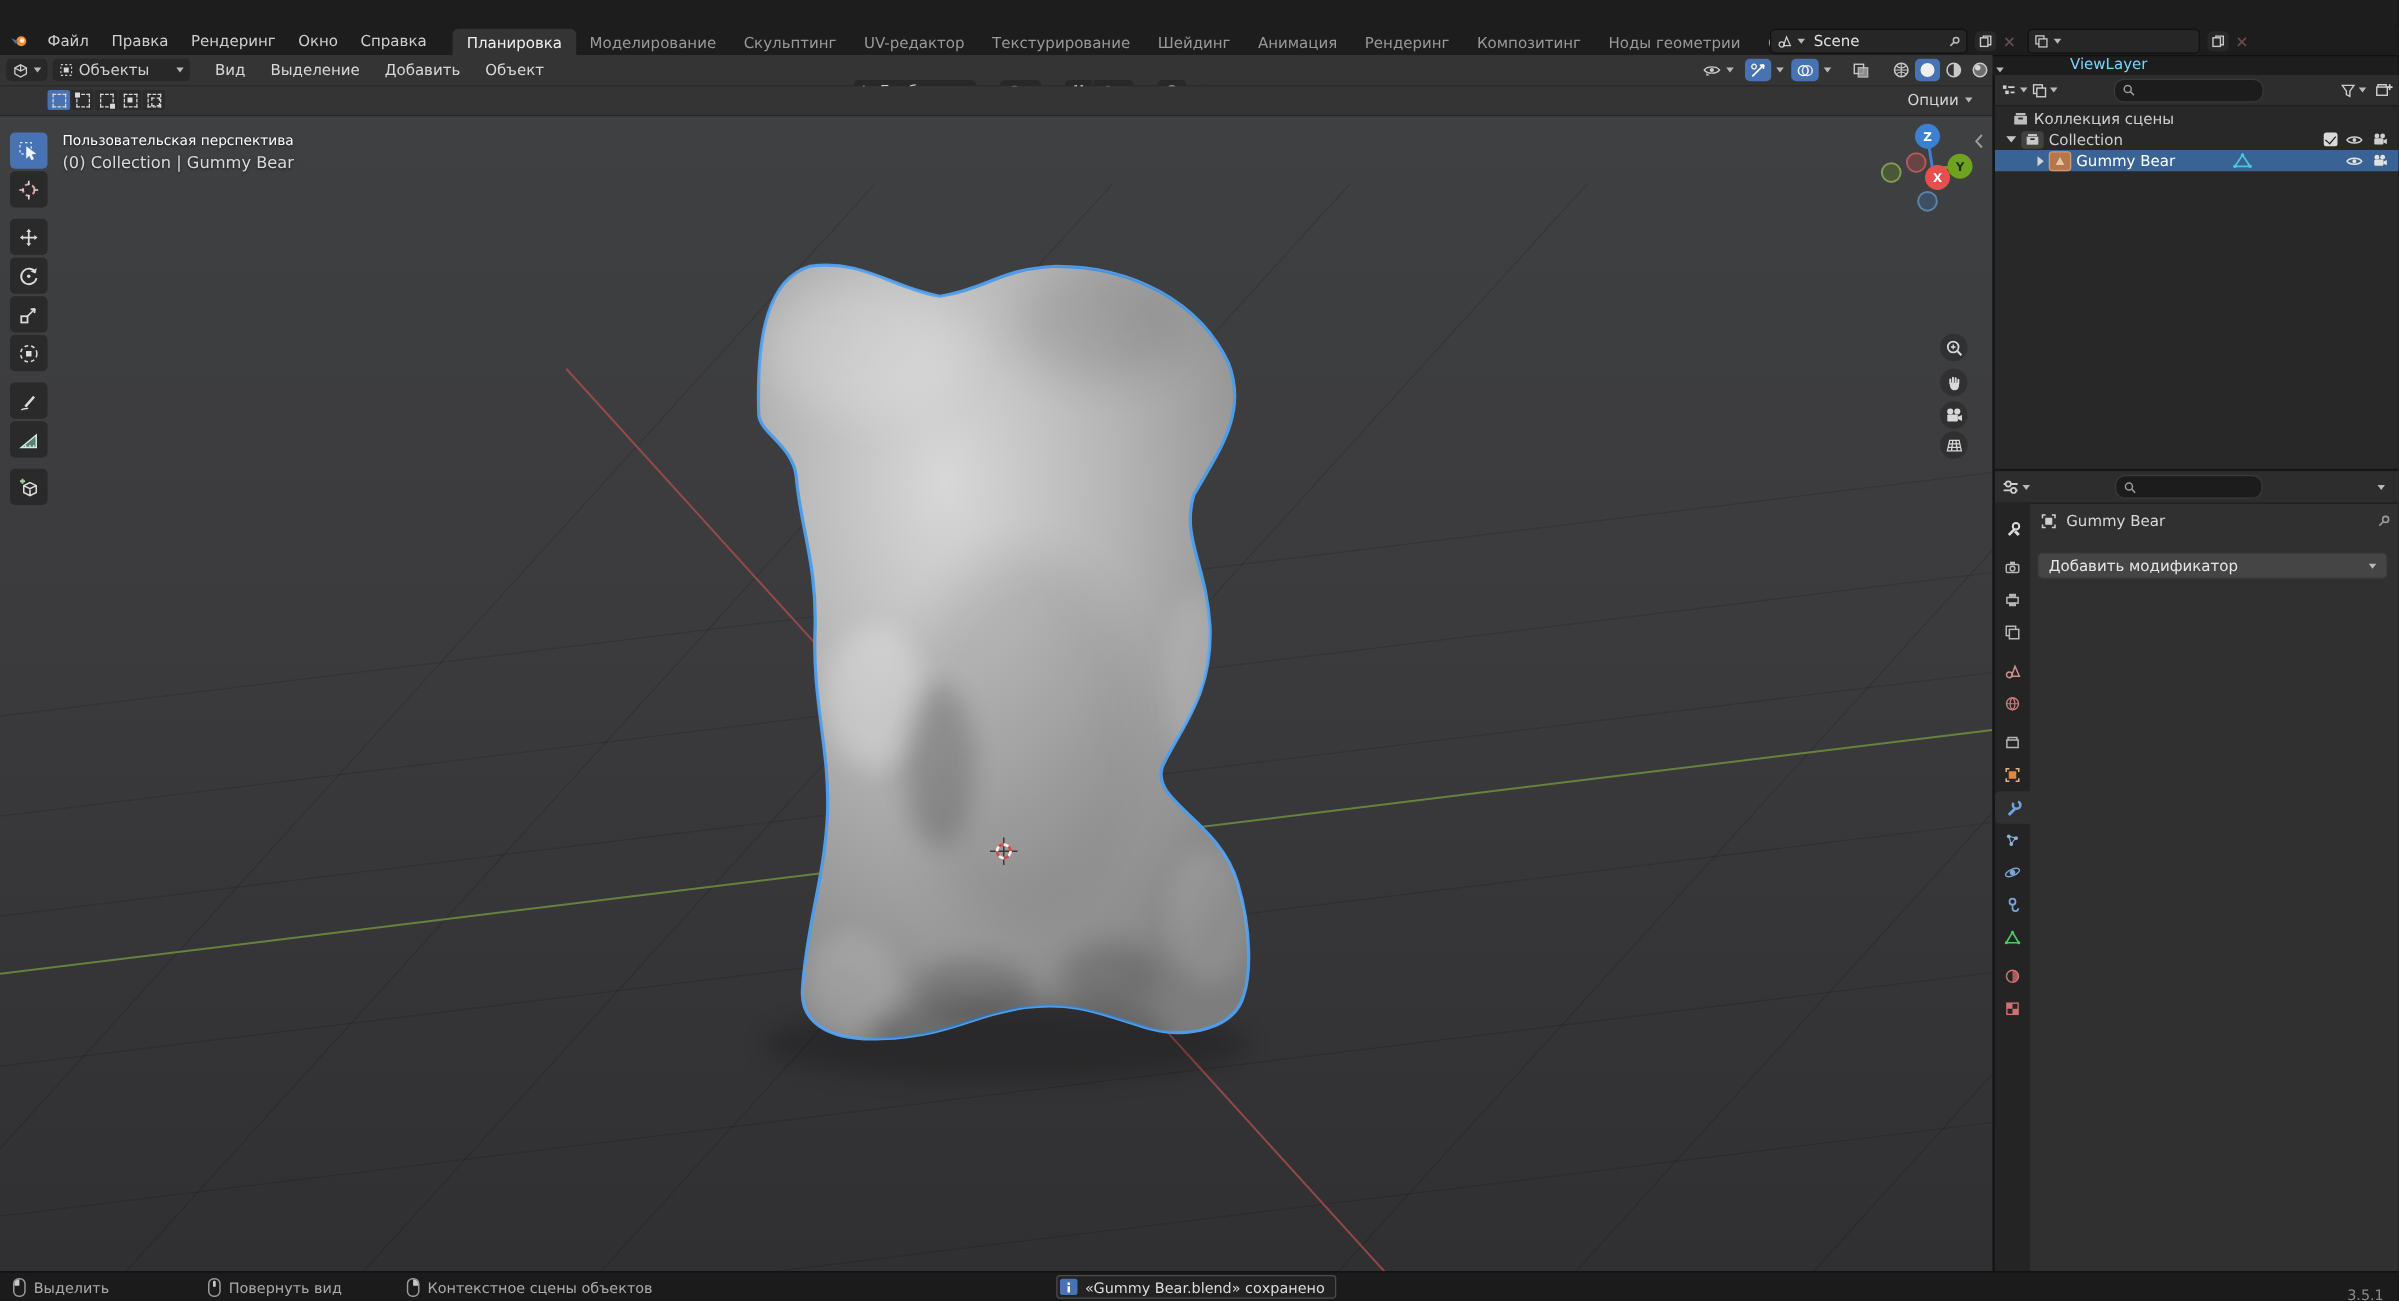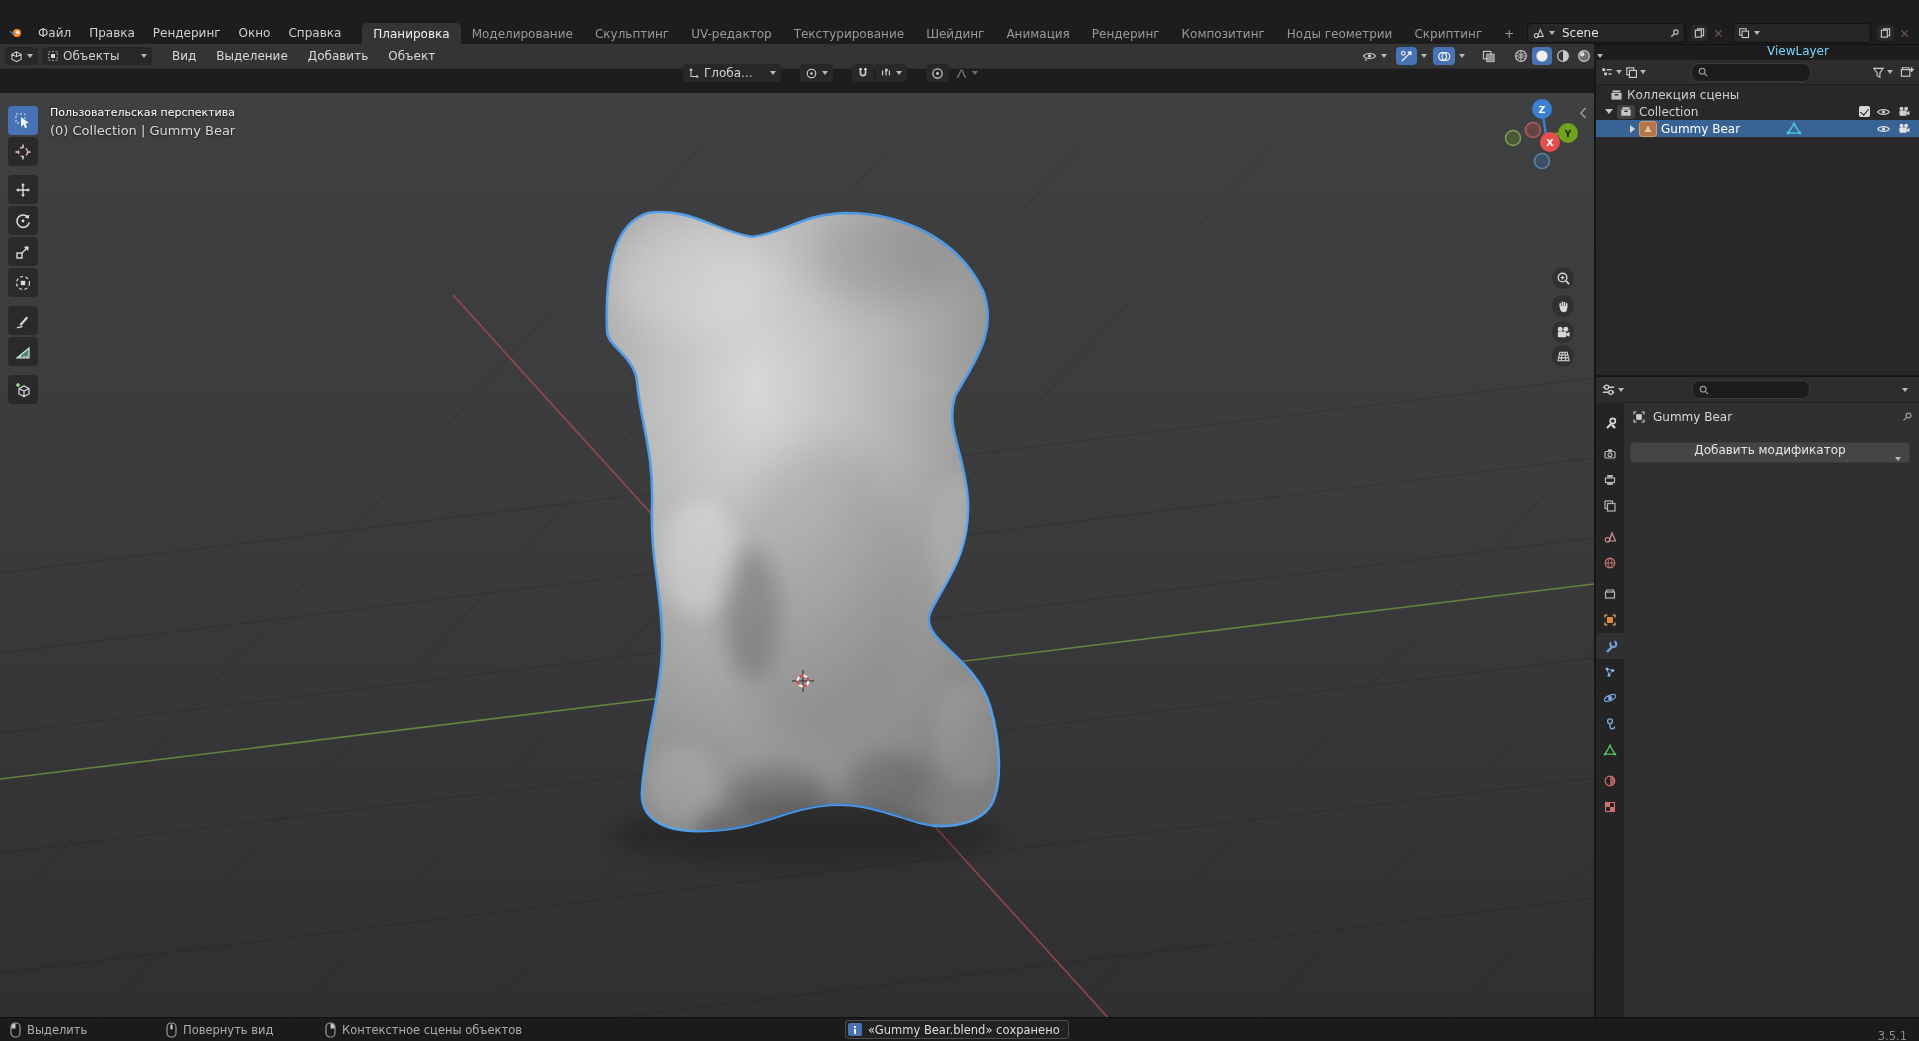--- a/index.html
+++ b/index.html
@@ -77,21 +77,21 @@
 
   
   .props{position:absolute;top:315px;left:0;right:0;bottom:0;background:#303030;border-top:2px solid #161616;}
   .props-header{position:absolute;top:0;left:0;right:0;height:25px;background:#2d2d2d;border-bottom:1px solid #1e1e1e;display:flex;align-items:center;padding:0 5px;gap:4px;}
   .tabstrip{position:absolute;top:25px;left:0;width:28px;bottom:0;background:#242424;display:flex;flex-direction:column;align-items:stretch;padding-top:8px;}
   .ptab{height:26px;display:flex;align-items:center;justify-content:center;}
   .ptab.active{background:#303030;border-radius:4px 0 0 4px;}
   .ptab.gap{margin-top:5px;}
   .props-content{position:absolute;top:25px;left:28px;right:0;bottom:0;}
   .breadcrumb{position:absolute;top:8px;left:8px;right:6px;display:flex;align-items:center;gap:7px;color:#d8d8d8;}
-  .addmod{position:absolute;top:40px;left:6px;right:9px;height:19px;background:#454545;border:1px solid #3a3a3a;border-radius:4px;display:flex;align-items:center;padding:0 8px;color:#e6e6e6;flex-direction:column;}
+  .addmod{position:absolute;top:40px;left:6px;right:9px;height:19px;background:#454545;border:1px solid #3a3a3a;border-radius:4px;display:flex;align-items:center;padding:0 8px;color:#e6e6e6;}
   .addmod .chev{margin-left:auto;}
 
   
   .statusbar{position:absolute;left:0;right:0;bottom:0;height:23px;background:#1b1b1b;border-top:1px solid #0f0f0f;color:#ababab;font-size:11.5px;}
   .hint{position:absolute;top:0;height:23px;display:flex;align-items:center;gap:6px;}
   .toast{position:absolute;left:845px;top:2px;height:17px;border:1px solid #4c4c4c;background:#222;border-radius:3px;display:flex;align-items:center;gap:6px;padding:0 8px 0 2px;color:#dcdcdc;}
   .info-sq{width:14px;height:13px;background:#4772b3;border-radius:2px;position:relative;}
   .info-sq:before{content:"";position:absolute;left:6px;top:2.5px;width:2px;height:2px;background:#fff;}
   .info-sq:after{content:"";position:absolute;left:6px;top:5.5px;width:2px;height:5px;background:#fff;}
   .version{position:absolute;right:12px;top:0;height:35px;display:flex;align-items:center;color:#8a8a8a;}
@@ -123,21 +123,21 @@
       <div class="wtab">Текстурирование</div>
       <div class="wtab">Шейдинг</div>
       <div class="wtab">Анимация</div>
       <div class="wtab">Рендеринг</div>
       <div class="wtab">Композитинг</div>
       <div class="wtab">Ноды геометрии</div>
       <div class="wtab">Скриптинг</div>
       <div class="wtab">+</div>
     </div>
 
-    <div class="abs row" style="left:1527px;top:2px;gap:6px;">
+    <div class="abs row" style="left:1416px;top:2px;gap:6px;">
       <div class="id-field" style="width:148px;">
         <svg width="13" height="12" viewBox="0 0 14 14">
           <circle cx="4.5" cy="10" r="2.4" fill="none" stroke="#ccc" stroke-width="1.2"></circle>
           <path d="M9 3 L12.6 11 H6.2 Z" fill="none" stroke="#ccc" stroke-width="1.2"></path>
         </svg>
         <div class="chev"></div>
         <span style="padding-left:3px;color:#e2e2e2;">Scene</span>
         <svg width="11" height="11" viewBox="0 0 12 12" style="margin-left:auto;">
           <circle cx="7.5" cy="4.5" r="2.4" fill="none" stroke="#bbb" stroke-width="1.3"></circle>
           <path d="M6 6 L2.5 9.5" stroke="#bbb" stroke-width="1.3"></path>
@@ -304,20 +304,51 @@
               <circle cx="5.2" cy="5.2" r="2.2" fill="#d6d6d6"></circle>
             </svg>
           </div>
           <div class="hbtn" style="padding:0 2px;">
               <div class="chev"></div>
             </div>
         </div>
       </div>
     </div>
 
+    <div class="tool-row">
+      <div class="abs selmode" style="left:38px;top:3px;">
+        <div class="sm-btn active">
+            <div class="sm-glyph"></div>
+          </div>
+        <div class="sm-btn">
+            <div class="sm-glyph">
+              <div class="fill" style="left:-2px;top:-2px;"></div>
+            </div>
+          </div>
+        <div class="sm-btn">
+            <div class="sm-glyph">
+              <div class="fill" style="right:-2px;bottom:-2px;"></div>
+            </div>
+          </div>
+        <div class="sm-btn">
+            <div class="sm-glyph">
+              <div class="fill" style="left:2px;top:2px;"></div>
+            </div>
+          </div>
+        <div class="sm-btn">
+            <div class="sm-glyph">
+              <div class="fill" style="left:2px;top:2px;width:5px;height:5px;background:transparent;border:1px dashed #d8d8d8;"></div>
+            </div>
+          </div>
+      </div>
+      <div class="abs row" style="right:16px;top:4px;gap:5px;color:#d5d5d5;">
+        <span>Опции</span>
+        <div class="chev"></div>
+      </div>
+    </div>
 
     <div class="viewport">
 
       <svg class="abs" style="left:0;top:0;" width="1594" height="925" viewBox="0 0 1594 925">
         <defs>
           <radialGradient id="bearGrad" cx="38%" cy="28%" r="80%">
             <stop offset="0" stop-color="#d8d8d8"></stop>
               <stop offset="0.45" stop-color="#b4b4b4"></stop>
             <stop offset="0.78" stop-color="#959595"></stop>
               <stop offset="1" stop-color="#7d7d7d"></stop>

